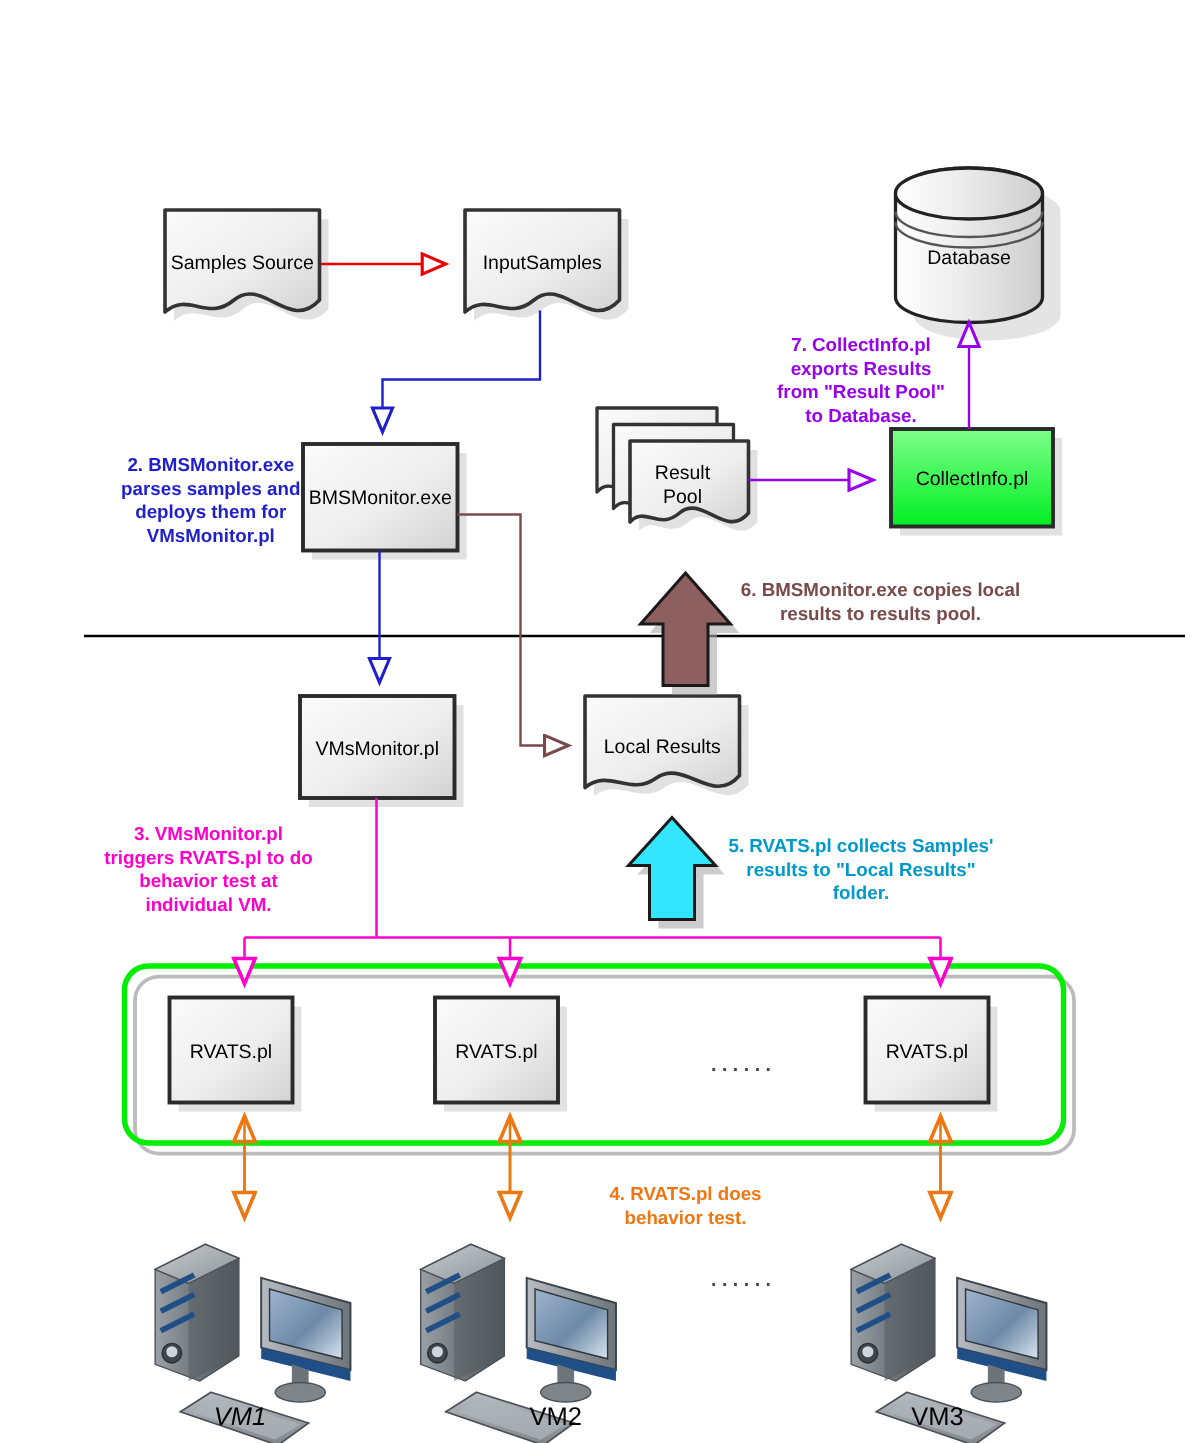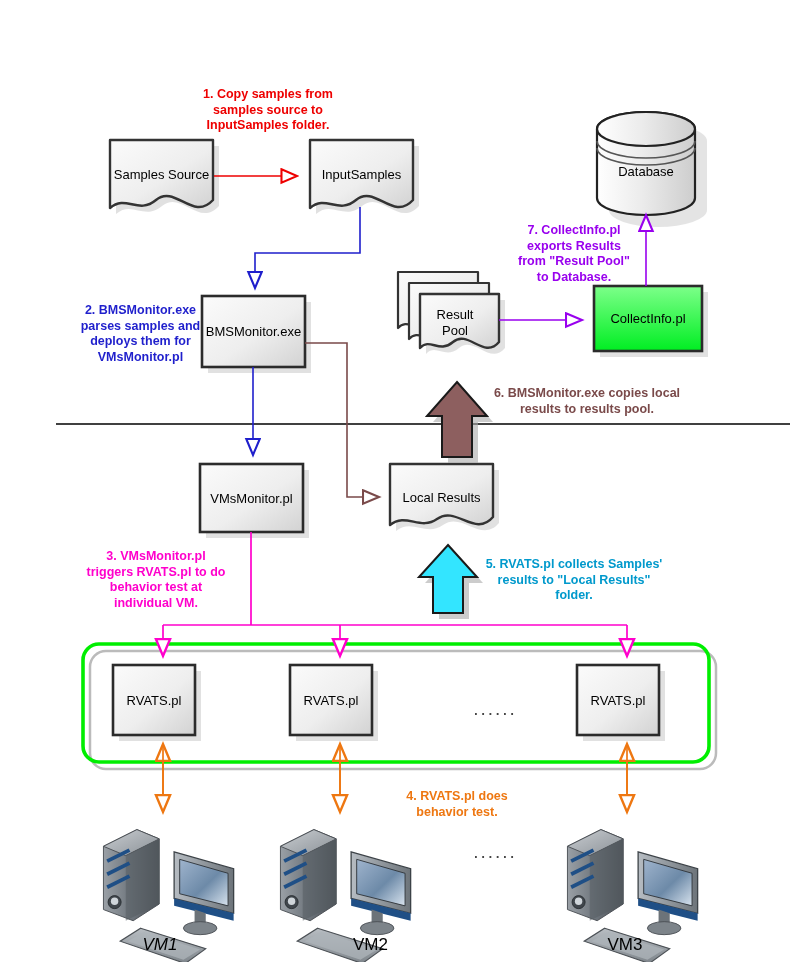--- a/index.html
+++ b/index.html
@@ -254,28 +254,25 @@
   <div class="lbl shapetext" style="left:290px;top:693px;width:82px;">RVATS.pl</div>
   <div class="lbl shapetext" style="left:577px;top:693px;width:82px;">RVATS.pl</div>
 
   <div class="lbl dots" style="left:440px;top:697px;width:110px;">......</div>
   <div class="lbl dots" style="left:440px;top:840px;width:110px;">......</div>
 
   <div class="lbl vmname" style="left:110px;top:934px;width:100px;font-style:italic;">VM1</div>
   <div class="lbl vmname" style="left:288px;top:934px;width:100px;text-align:right;">VM2</div>
   <div class="lbl vmname" style="left:575px;top:934px;width:100px;">VM3</div>
 
-  <div class="lbl note" style="left:178px;top:87px;width:180px;color:#ee0000;">1. Copy samples from
-samples source to
-InputSamples folder.</div>
   <div class="lbl note" style="left:63px;top:303px;width:155px;color:#1f1fcc;">2. BMSMonitor.exe
 parses samples and
 deploys them for
 VMsMonitor.pl</div>
-  <div class="lbl note" style="left:72px;top:549px;width:168px;color:#ff00cc;">3. VMsMonitor.pl
+  <div class="lbl note" style="left:55px;top:549px;width:168px;color:#ff00cc;">3. VMsMonitor.pl
 triggers RVATS.pl to do
 behavior test at
 individual VM.</div>
   <div class="lbl note" style="left:382px;top:789px;width:150px;color:#ee7711;">4. RVATS.pl does
 behavior test.</div>
   <div class="lbl note" style="left:479px;top:557px;width:190px;color:#0099cc;">5. RVATS.pl collects Samples'
 results to "Local Results"
 folder.</div>
   <div class="lbl note" style="left:482px;top:386px;width:210px;color:#7a4a4a;">6. BMSMonitor.exe copies local
 results to results pool.</div>

